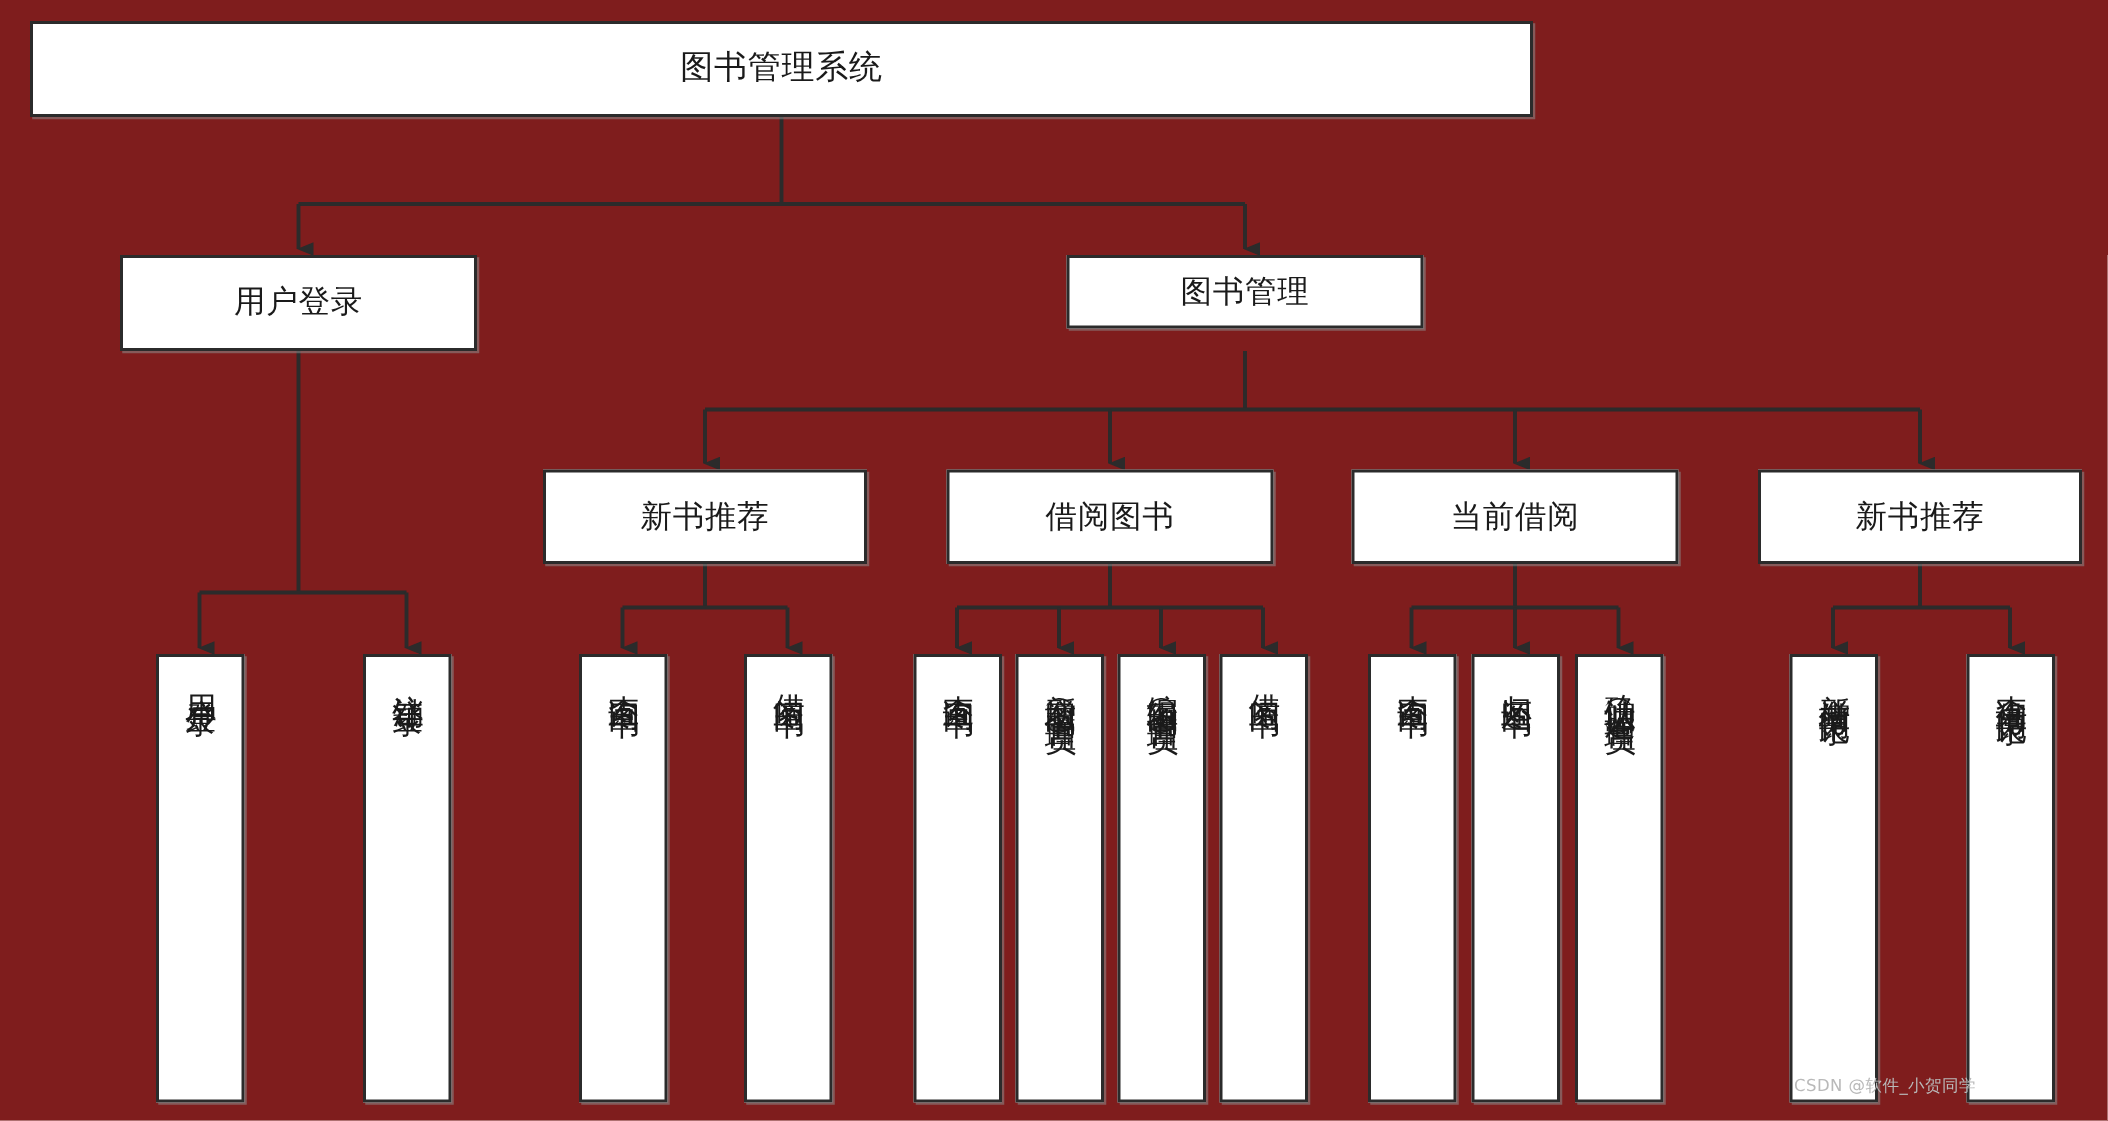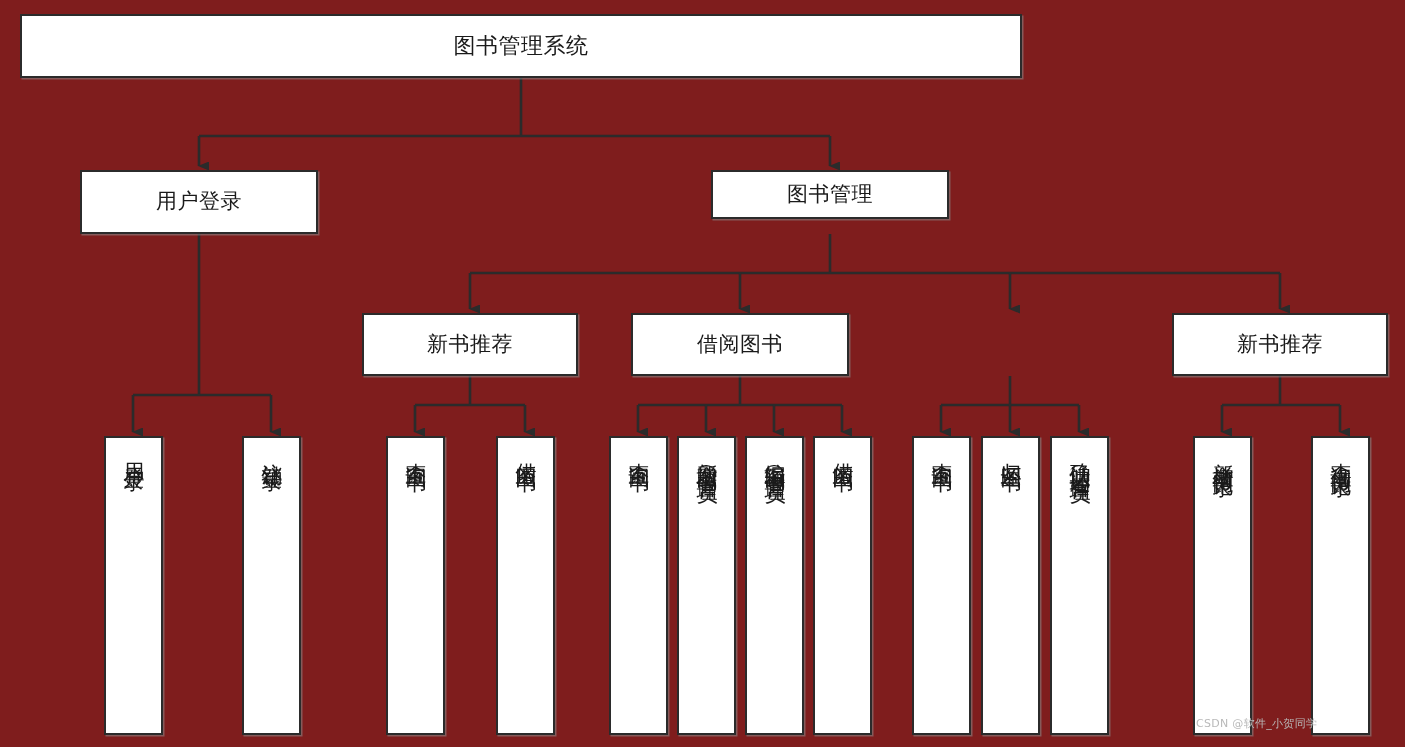--- a/index.html
+++ b/index.html
@@ -135,20 +135,23 @@
   <div class="node" style="left:711px; top:170px; width:238px; height:49px;">
     <span class="node-label">图书管理</span>
   </div>
 
   <div class="node" style="left:362px; top:313px; width:216px; height:63px;">
     <span class="node-label">新书推荐</span>
   </div>
   <div class="node" style="left:631px; top:313px; width:218px; height:63px;">
     <span class="node-label">借阅图书</span>
   </div>
+  <div class="node" style="left:901px; top:313px; width:218px; height:63px;">
+    <span class="node-label">当前借阅</span>
+  </div>
   <div class="node" style="left:1172px; top:313px; width:216px; height:63px;">
     <span class="node-label">新书推荐</span>
   </div>
 
   <div class="node vertical" style="left:104px; top:436px; width:59px; height:299px;">
     <span class="node-label">用户登录</span>
   </div>
   <div class="node vertical" style="left:242px; top:436px; width:59px; height:299px;">
     <span class="node-label">注销登录</span>
   </div>

